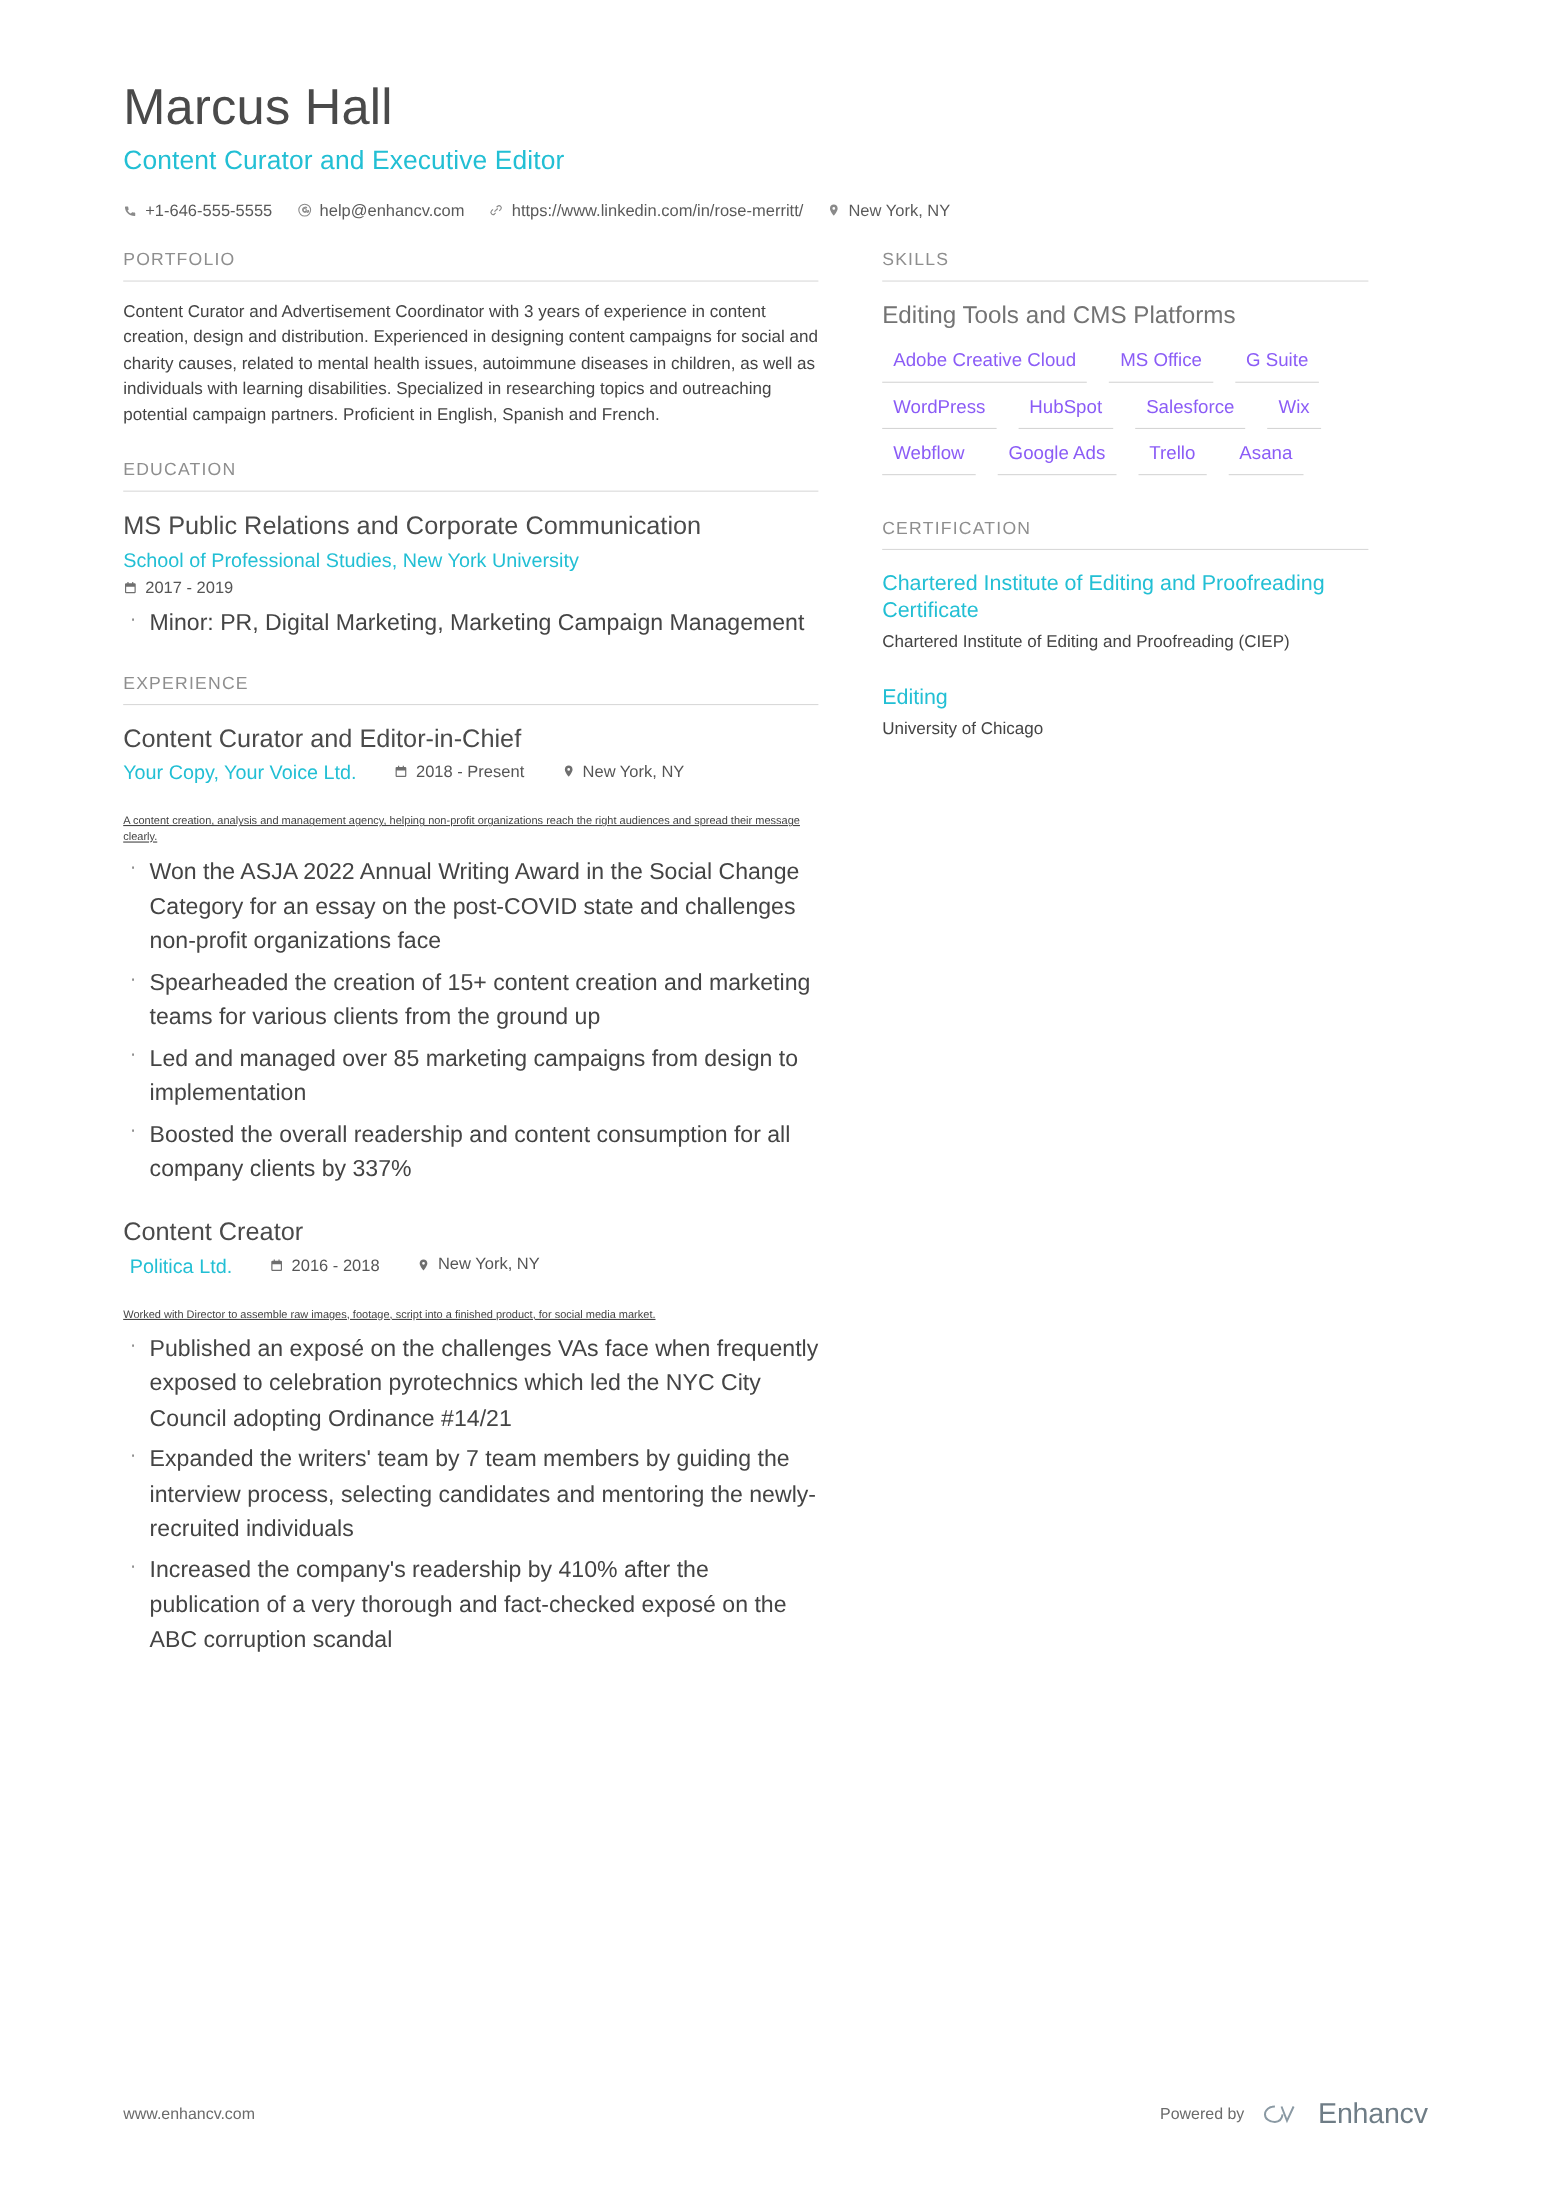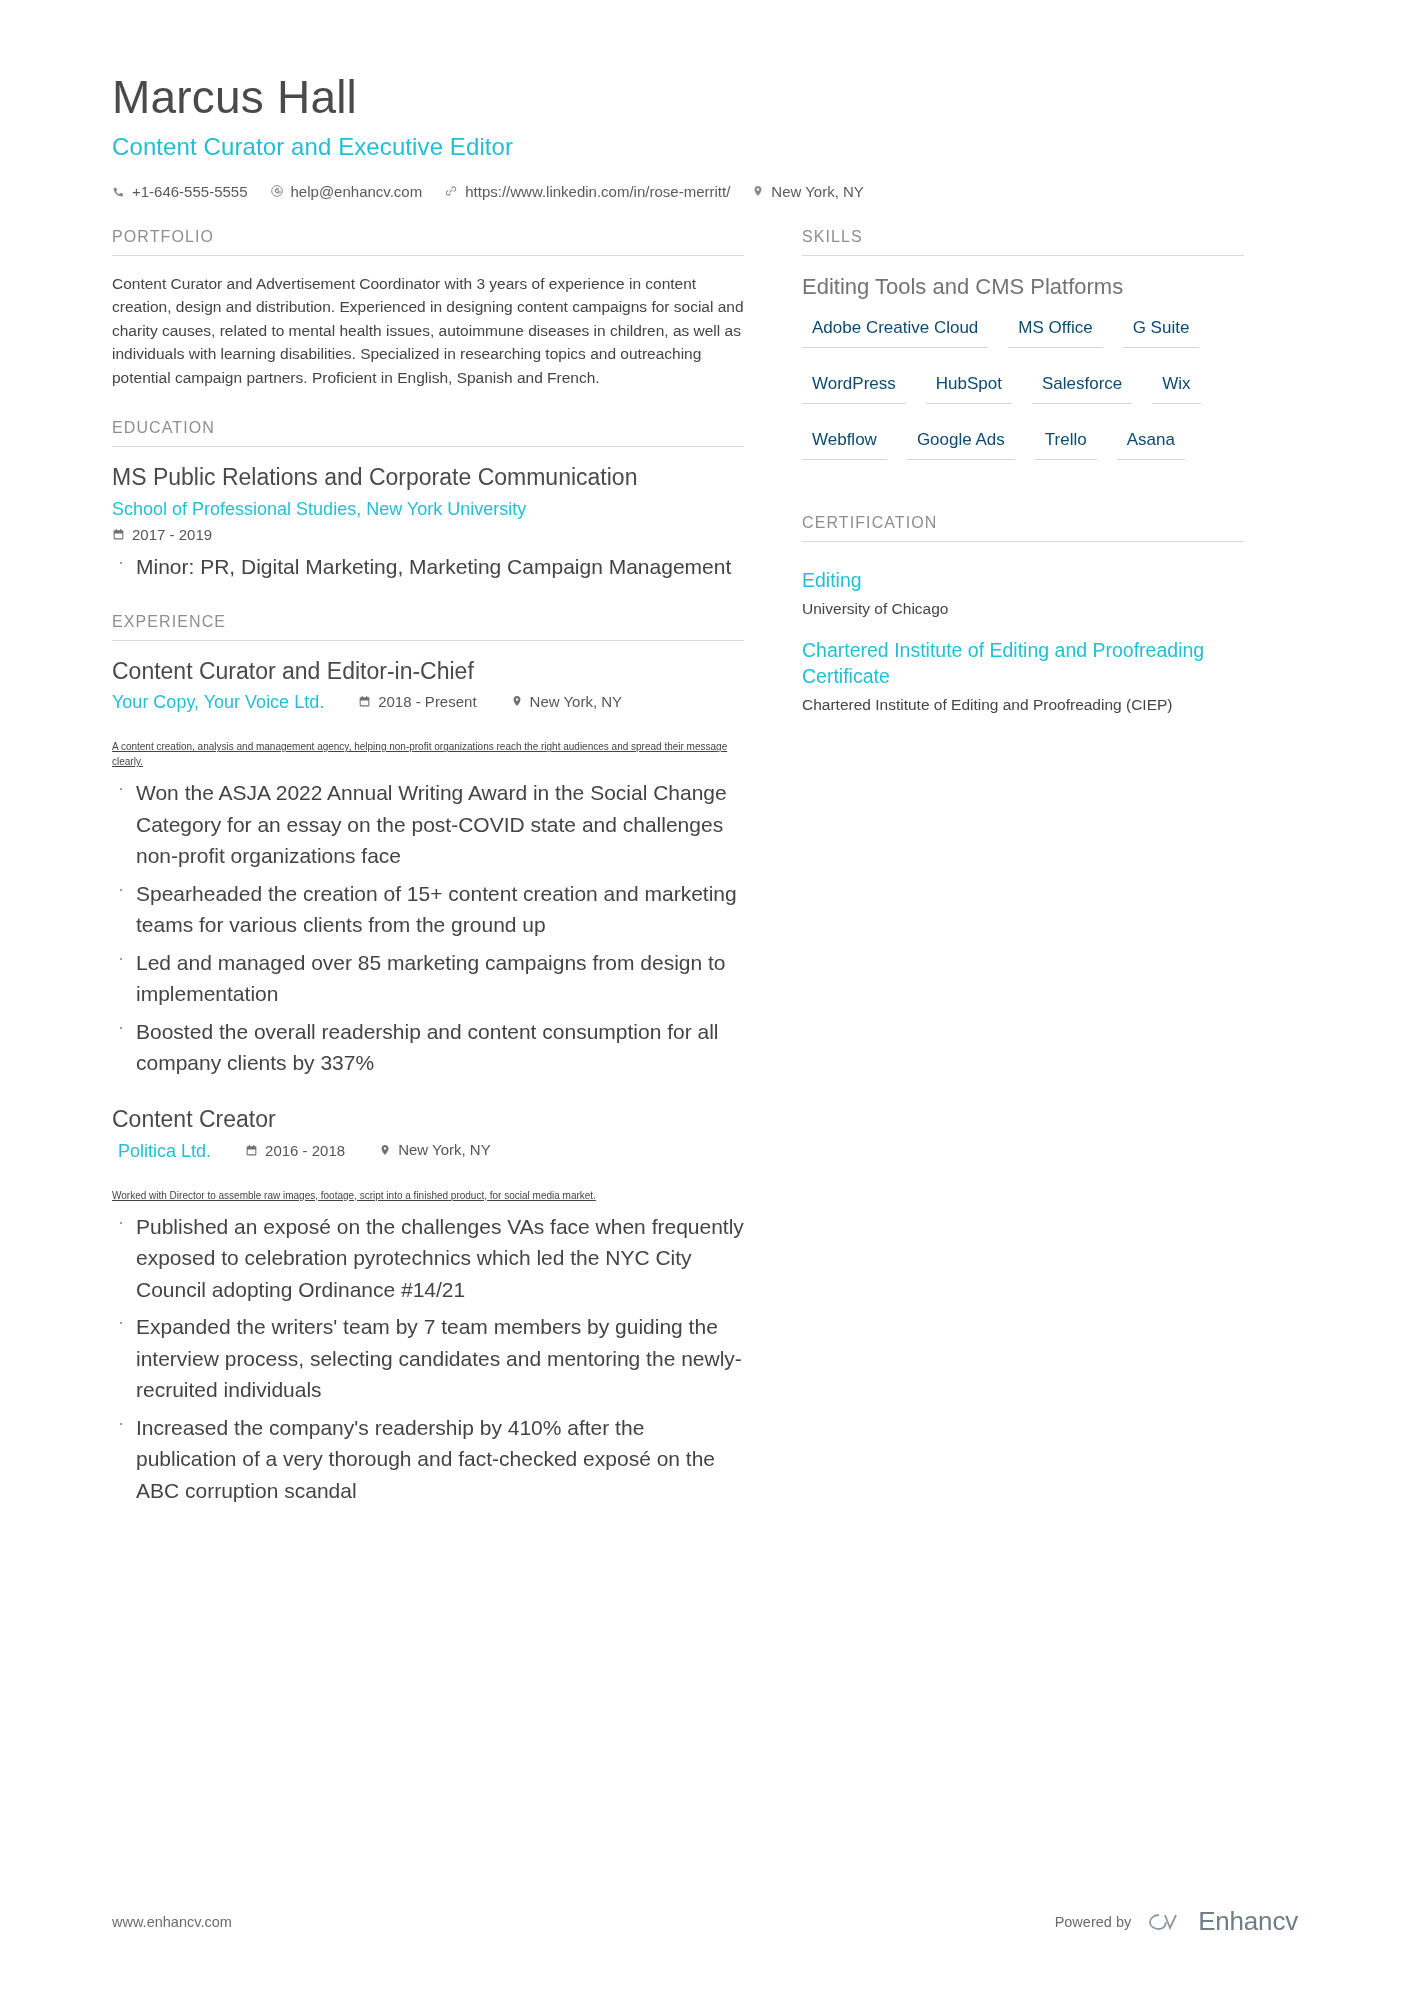--- a/index.html
+++ b/index.html
@@ -158,24 +158,24 @@
     font-weight: 400;
   }
   .chips {
     display: flex;
     flex-wrap: wrap;
     gap: 0 20px;
     margin-top: 12px;
   }
   .chip {
     font-size: 17px;
-    color: #0c4a6e;
+    color: #8b5cf6;
     padding: 6px 10px 9px 10px;
     border-bottom: 1px solid #d5d5d5;
-    margin-bottom: 20px;
+    margin-bottom: 6px;
     white-space: nowrap;
   }
 
   
   .cert { margin-top: 18px; }
   .cert-title {
     font-size: 19.5px;
     color: #22bfd4;
     line-height: 1.3;
     font-weight: 400;
@@ -379,28 +379,28 @@
           <span class="chip">Webflow</span>
           <span class="chip">Google Ads</span>
           <span class="chip">Trello</span>
           <span class="chip">Asana</span>
         </div>
       </div>
 
       <div class="sec" style="margin-top:34px">
         <div class="sec-title">CERTIFICATION</div>
 
+        <div class="cert">
+          <div class="cert-title">Chartered Institute of Editing and Proofreading Certificate</div>
+          <div class="cert-org">Chartered Institute of Editing and Proofreading (CIEP)</div>
+        </div>
+
         <div class="cert" style="margin-top:26px">
           <div class="cert-title">Editing</div>
           <div class="cert-org">University of Chicago</div>
-        </div>
-
-        <div class="cert">
-          <div class="cert-title">Chartered Institute of Editing and Proofreading Certificate</div>
-          <div class="cert-org">Chartered Institute of Editing and Proofreading (CIEP)</div>
         </div>
       </div>
 
     </div>
   </div>
 
   <div class="footer">
     <span>www.enhancv.com</span>
     <span class="powered">
       <span>Powered by</span>

